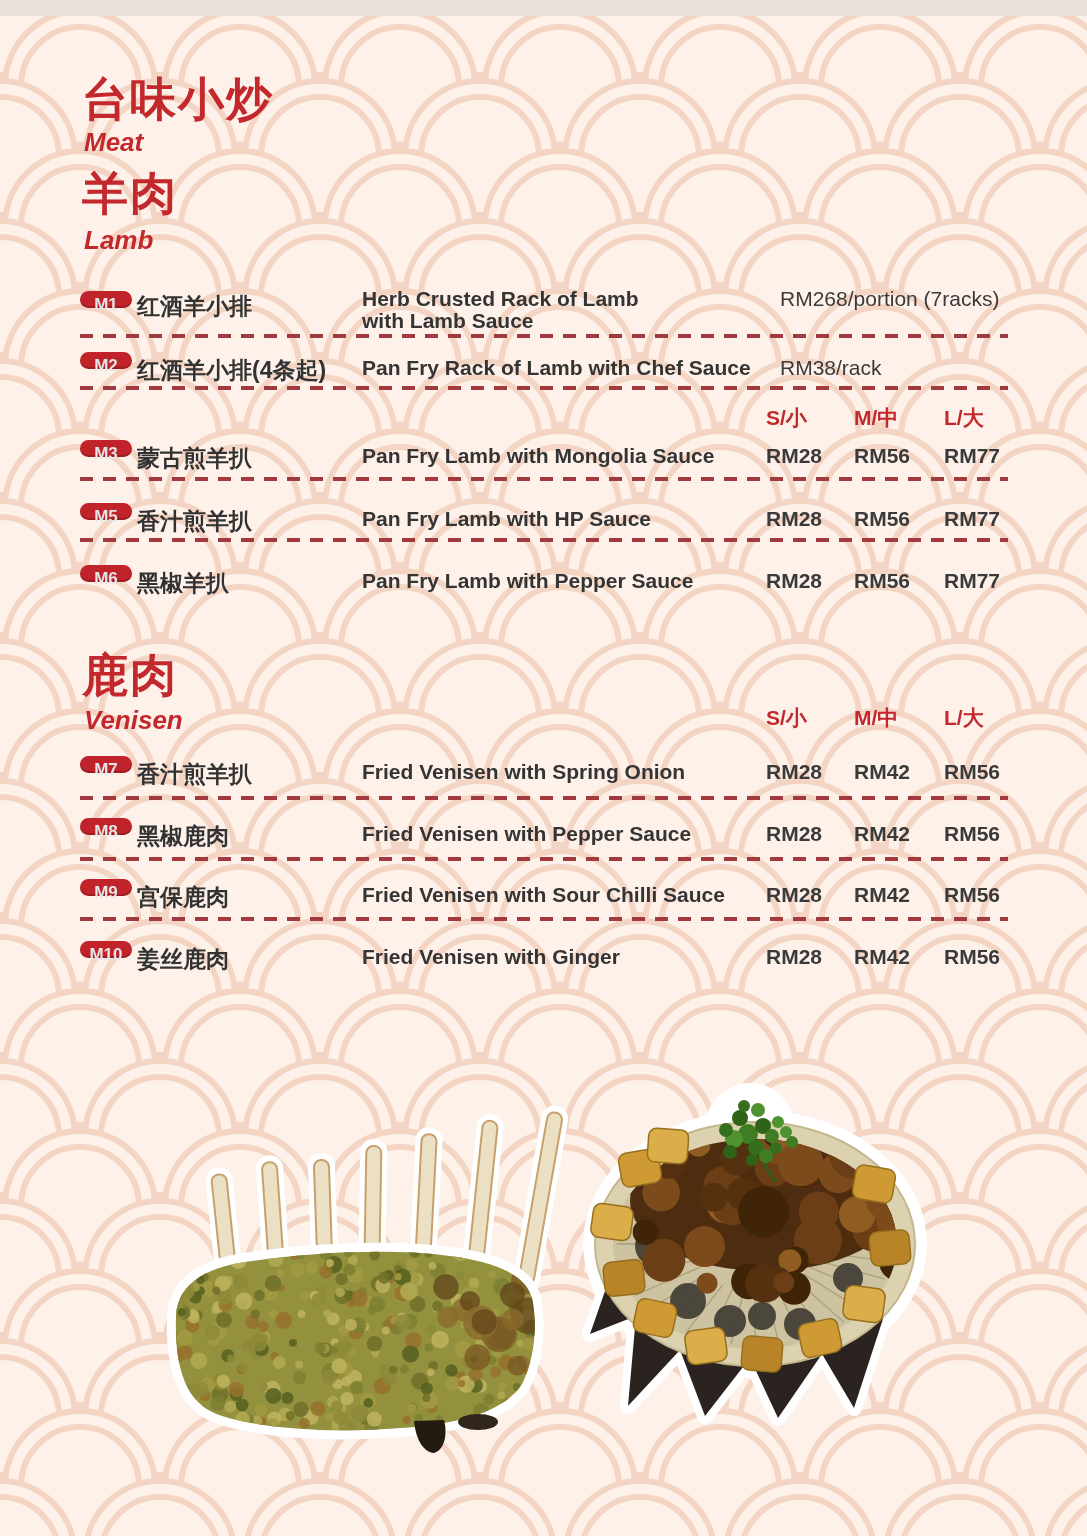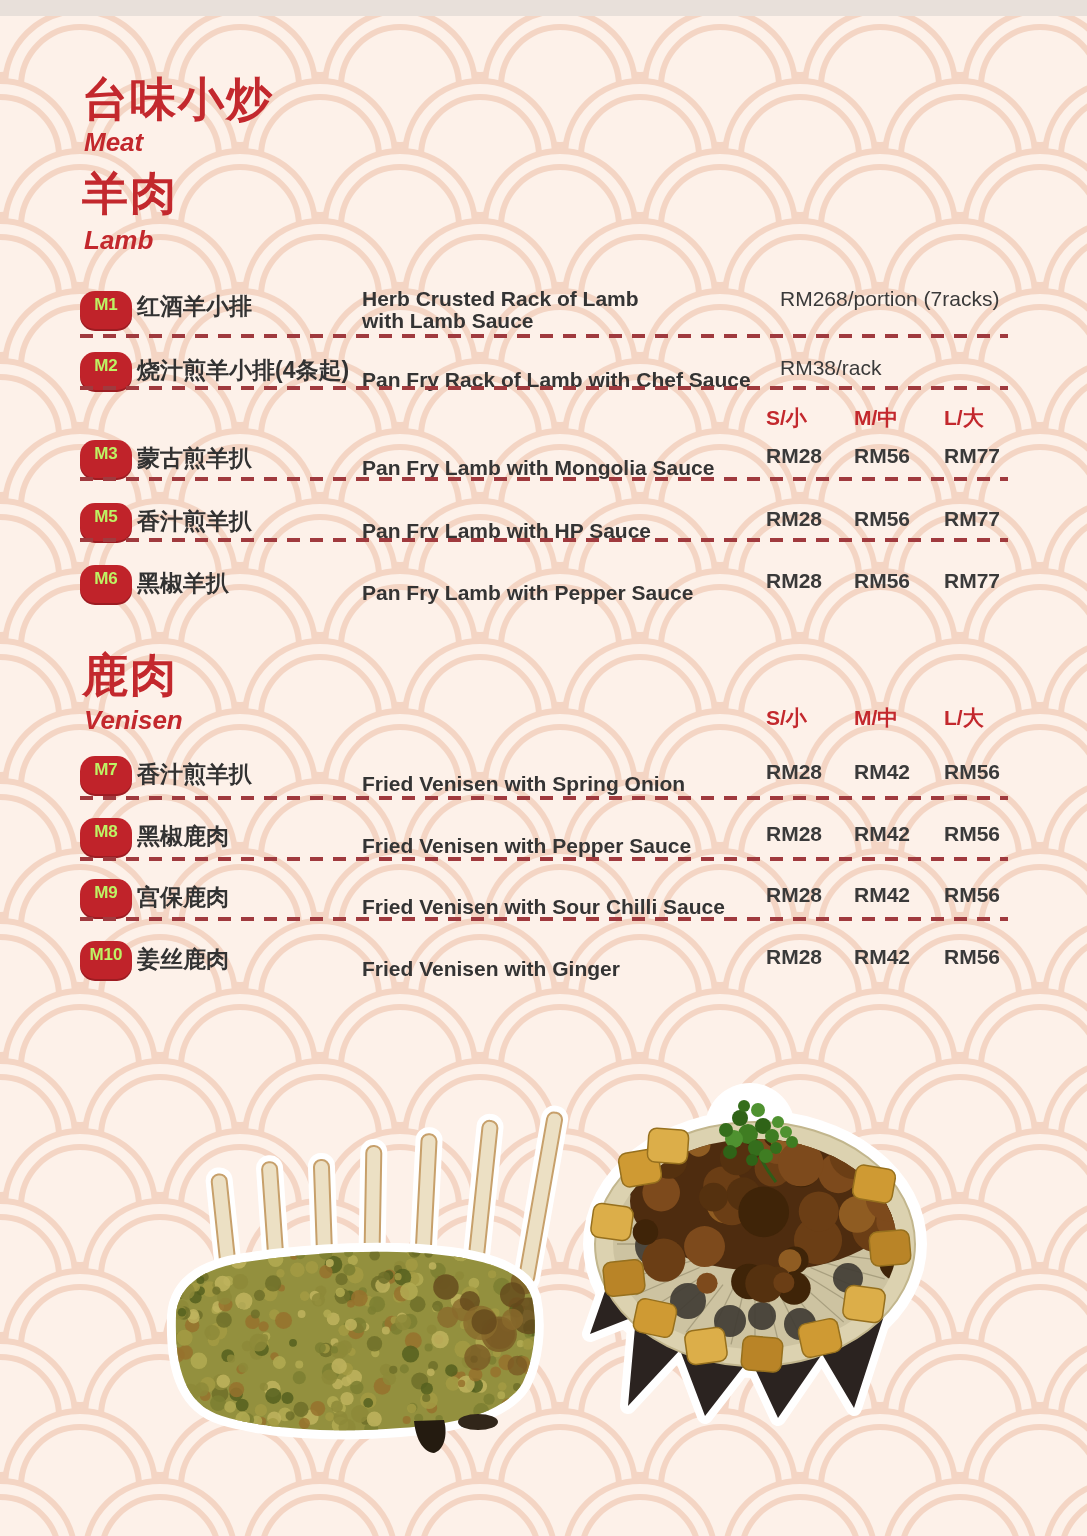--- a/index.html
+++ b/index.html
@@ -11,25 +11,25 @@
         background:var(--paper);font-family:"Liberation Sans",sans-serif;margin:16px auto;}
   svg.art{position:absolute;left:0;top:0;z-index:0;display:block;}
   .content{position:absolute;left:0;top:0;width:100%;height:100%;z-index:2;}
 
   .cat-zh,.sec-zh{position:absolute;left:82px;font-size:46px;font-weight:bold;
         color:var(--red);letter-spacing:2px;line-height:1.1;}
   .cat-en,.sec-en{position:absolute;left:84px;font-size:26px;font-weight:bold;
         font-style:italic;color:var(--red);line-height:1.1;}
 
   .row{position:absolute;left:80px;width:930px;height:58px;}
-  .badge{position:absolute;left:0;top:4px;width:52px;height:40px;border-radius:15px;
+  .badge{position:absolute;left:0;top:4px;width:52px;height:17px;border-radius:15px;
         background:var(--badge);box-shadow:inset 0 -2px 0 rgba(0,0,0,.18);
-        color:#bef264;font-size:17px;font-weight:bold;text-align:center;line-height:28px;}
+        color:#e5e5e5;font-size:17px;font-weight:bold;text-align:center;line-height:28px;}
   .zh{position:absolute;left:57px;top:7px;font-size:23px;font-weight:bold;color:#323232;white-space:nowrap;text-align:right;}
-  .en{position:absolute;left:282px;top:20px;font-size:21px;font-weight:bold;color:#343434;white-space:nowrap;}
+  .en{position:absolute;left:282px;top:8px;font-size:21px;font-weight:bold;color:#343434;white-space:nowrap;}
   .en2{position:absolute;left:282px;top:30px;font-size:21px;font-weight:bold;color:#343434;white-space:nowrap;}
   .price{position:absolute;left:700px;top:8px;font-size:21px;font-weight:normal;color:#3a3a3a;white-space:nowrap;}
   .col{position:absolute;top:8px;width:78px;text-align:left;font-size:21px;
         font-weight:bold;color:#3a3a3a;white-space:nowrap;}
   .col.s{left:686px}.col.m{left:774px}.col.l{left:864px}
   .row-m1 .en{top:0px}.row-m1 .en2{top:22px}.row-m1 .price{top:0px}.row-m1 .zh{top:4px}
 
   .size-row{position:absolute;left:80px;width:930px;height:26px;}
   .size-row .col{top:0;color:var(--red);}
 
@@ -585,21 +585,21 @@
       <span class="badge">M1</span>
       <span class="zh">红酒羊小排</span>
       <span class="en">Herb Crusted Rack of Lamb</span>
       <span class="en2">with Lamb Sauce</span>
       <span class="price">RM268/portion (7racks)</span>
     </div>
     <div class="dash" style="top:318px"></div>
 
     <div class="row" style="top:332px">
       <span class="badge">M2</span>
-      <span class="zh">烧汁煎羊小排(4条起)</span>
+      <span class="zh">红酒羊小排(4条起)</span>
       <span class="en">Pan Fry Rack of Lamb with Chef Sauce</span>
       <span class="price">RM38/rack</span>
     </div>
     <div class="dash" style="top:370px"></div>
 
     <div class="size-row" style="top:388px">
       <span class="col s">S/小</span>
       <span class="col m">M/中</span>
       <span class="col l">L/大</span>
     </div>

